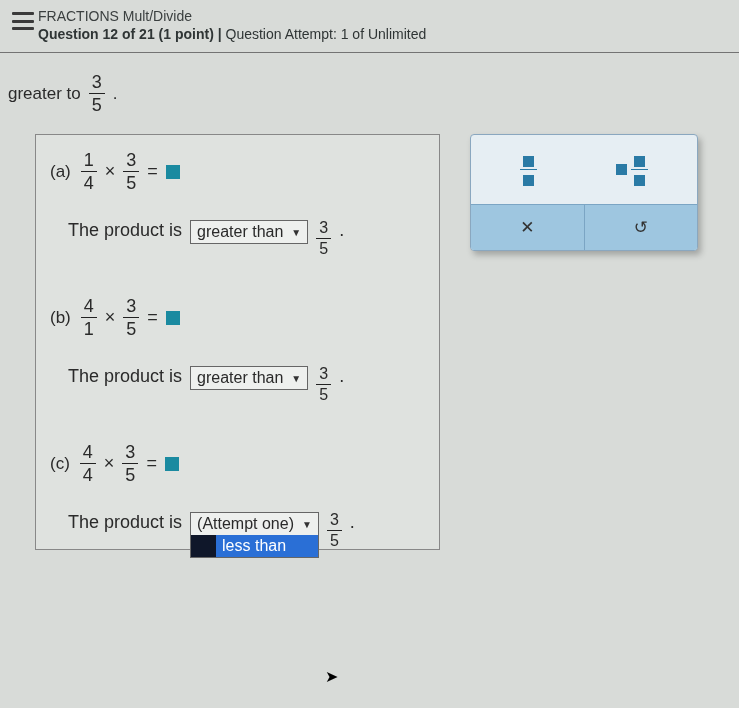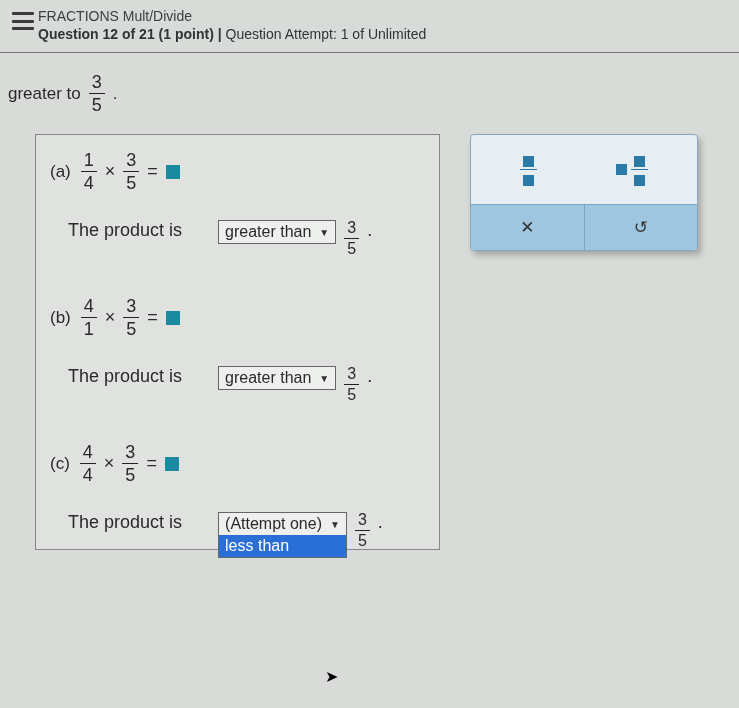--- a/index.html
+++ b/index.html
@@ -130,35 +130,35 @@
     .select-box {
       border: 1px solid #666;
       background: #eef0ee;
       font-size: 16px;
       padding: 2px 6px;
       display: flex;
       align-items: center;
       gap: 8px;
       cursor: pointer;
       position: relative;
-      margin-left: 28px;
     }
     .select-box .caret {
       font-size: 10px;
       color: #333;
     }
     .dropdown-menu{
       position:absolute;
       top:100%;
       left:-1px;
       right:-1px;
       background:#0f172a;
       border:1px solid #666;
       border-top:none;
       z-index:5;
+      padding-left:25px;
     }
     .dropdown-menu .option{
       padding:2px 6px;
       font-size:16px;
     }
     .dropdown-menu .option.selected{
       background:#2a6fd6;
       color:#fff;
     }
     .tool-panel {

